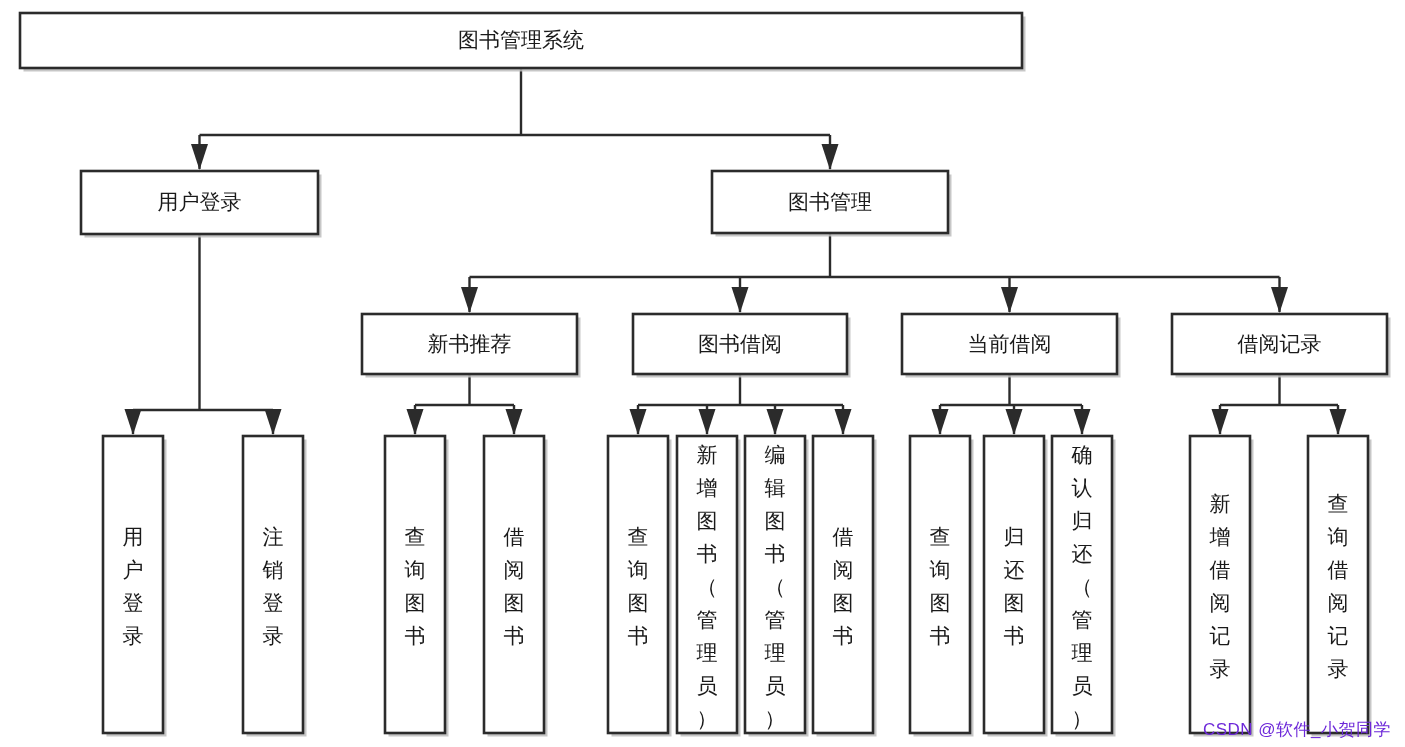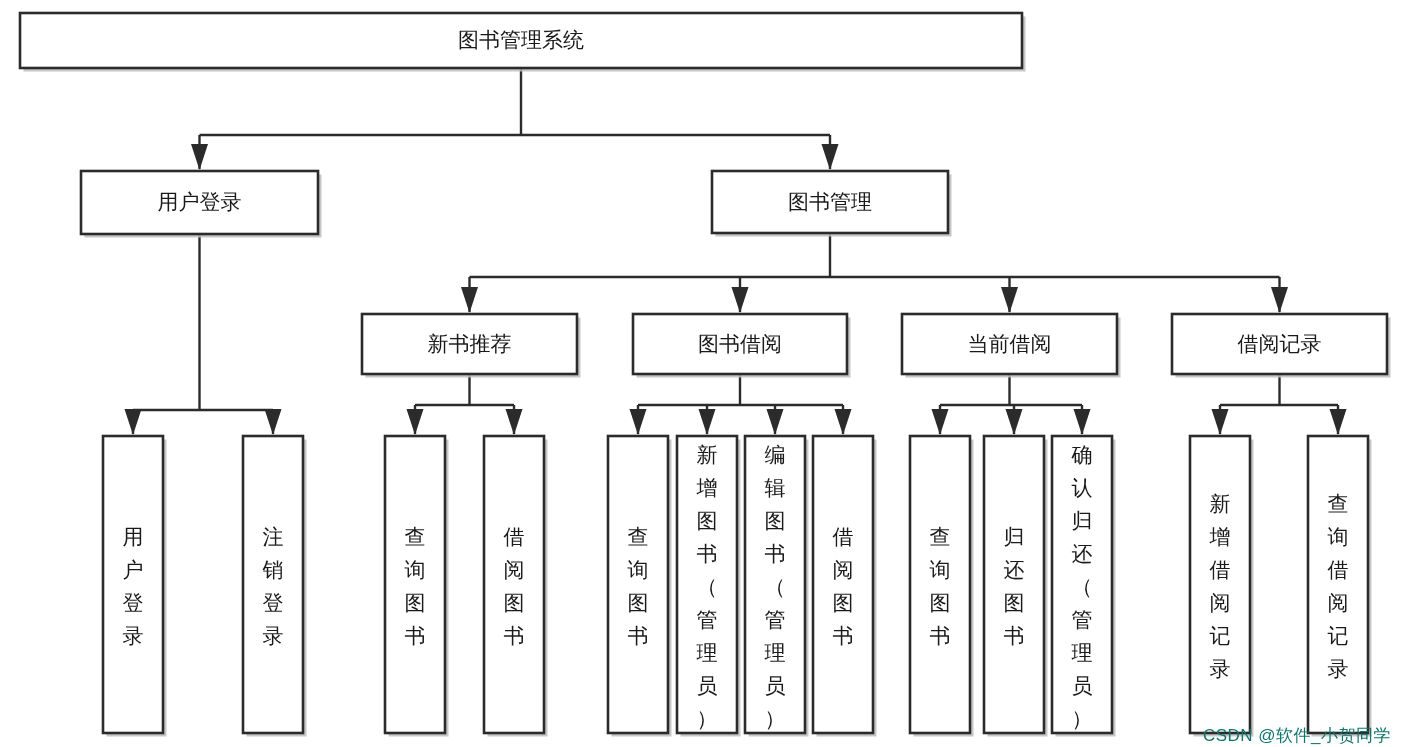--- a/index.html
+++ b/index.html
@@ -56,24 +56,24 @@
   .node-label-v {
     font-family: "Liberation Sans", "DejaVu Sans", sans-serif;
     font-size: 21px;
     fill: #1a1a1a;
     text-anchor: middle;
     white-space: pre;
   }
   .watermark {
     position: absolute;
     right: 14px;
-    bottom: 0;
+    bottom: 6px;
     font-family: "Liberation Sans", "DejaVu Sans", sans-serif;
     font-size: 17px;
-    color: #0f766e;
+    color: #6d28d9;
     letter-spacing: 0.5px;
     user-select: none;
     pointer-events: none;
     white-space: nowrap;
   }
 </style>
 </head>
 <body>
 
 <div id="diagram-root">

